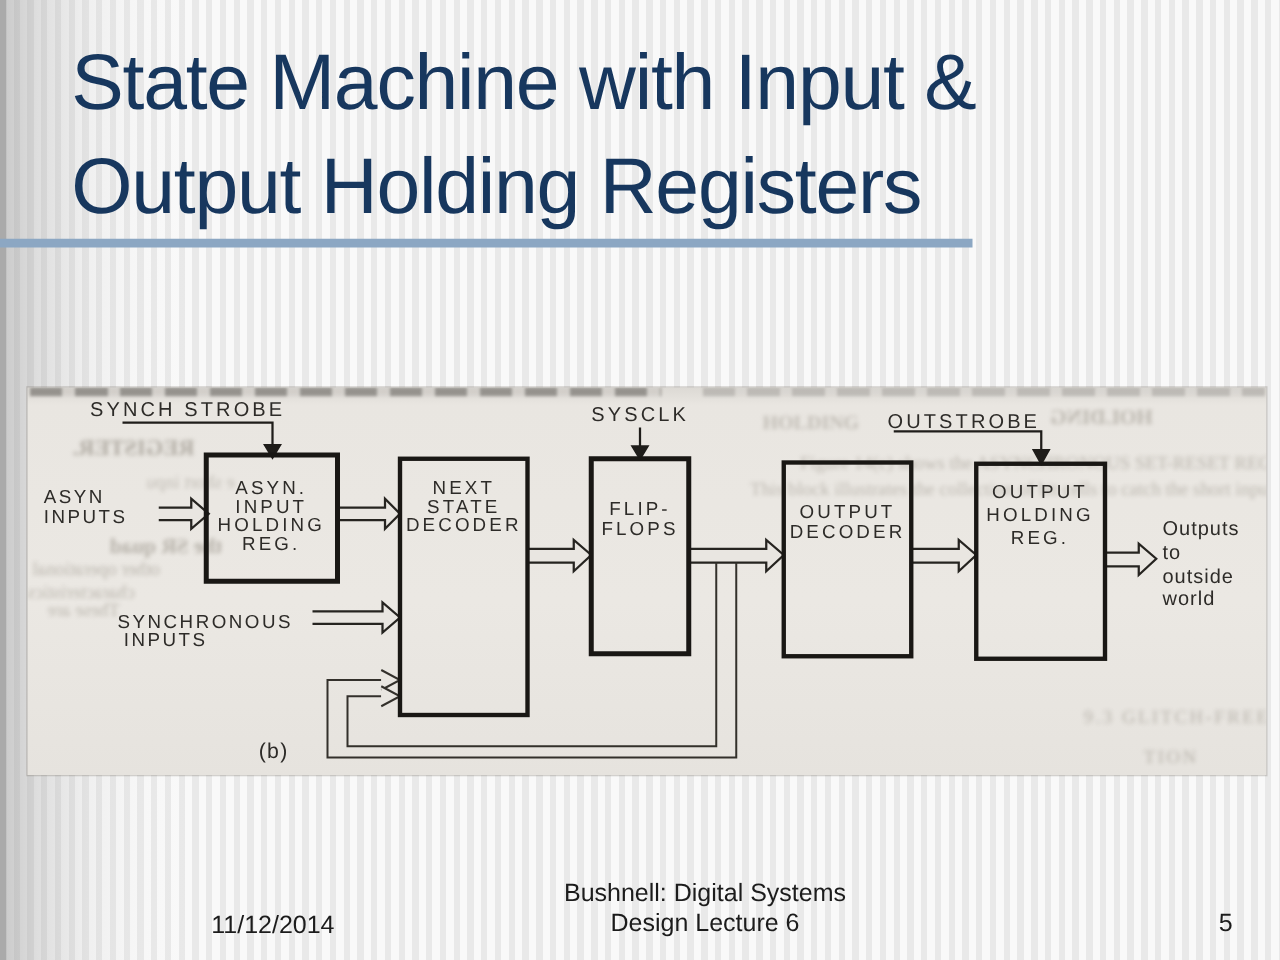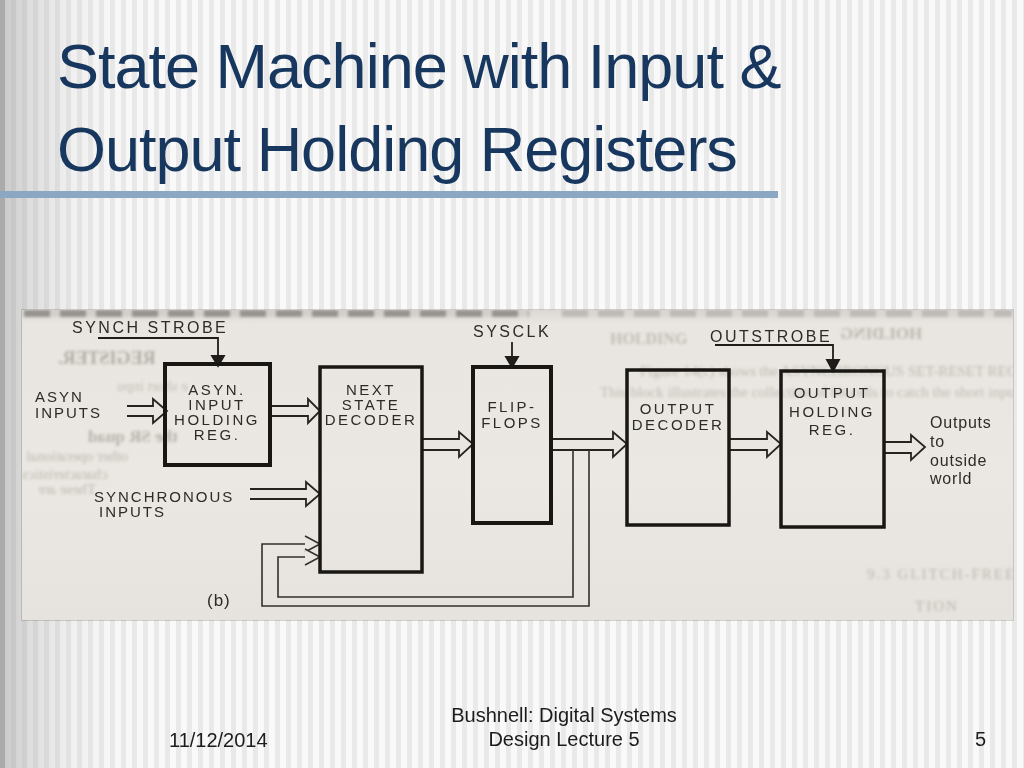--- a/index.html
+++ b/index.html
@@ -146,16 +146,16 @@
         <text x="908" y="174">world</text>
       </g>
 
       <text x="185" y="296" class="diagram-text" font-size="17" letter-spacing="1">(b)</text>
     </svg>
   </div>
 
   <div class="footer footer-date">11/12/2014</div>
   <div class="footer footer-credit">
     <div>Bushnell: Digital Systems</div>
-    <div>Design Lecture 5</div>
+    <div>Design Lecture 6</div>
   </div>
   <div class="footer footer-page">5</div>
 </div>
 
 </body></html>

